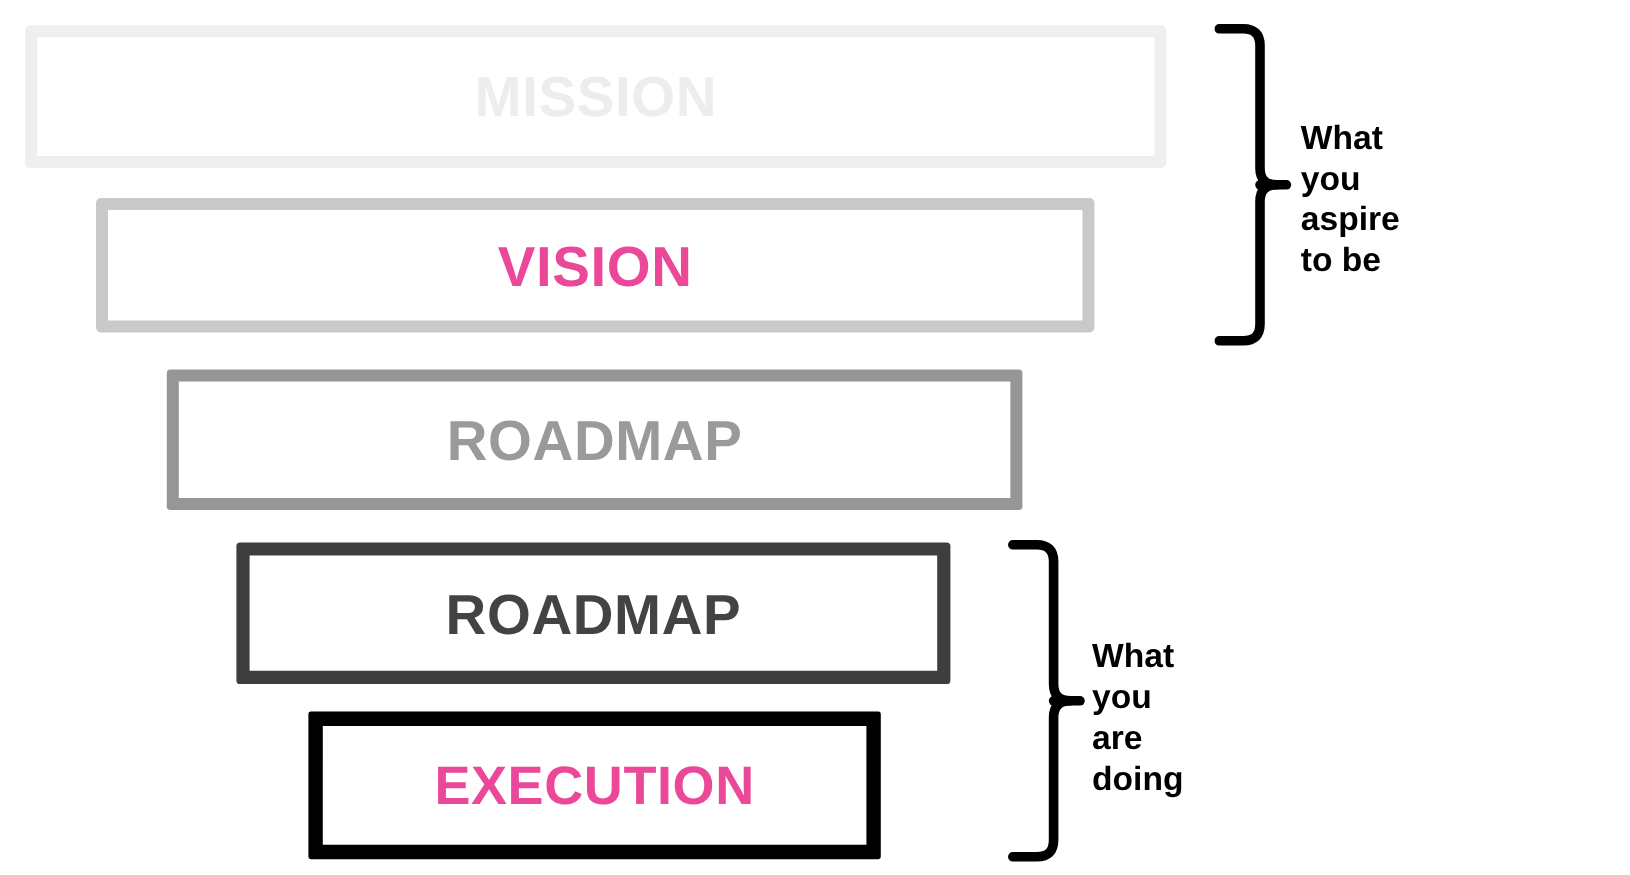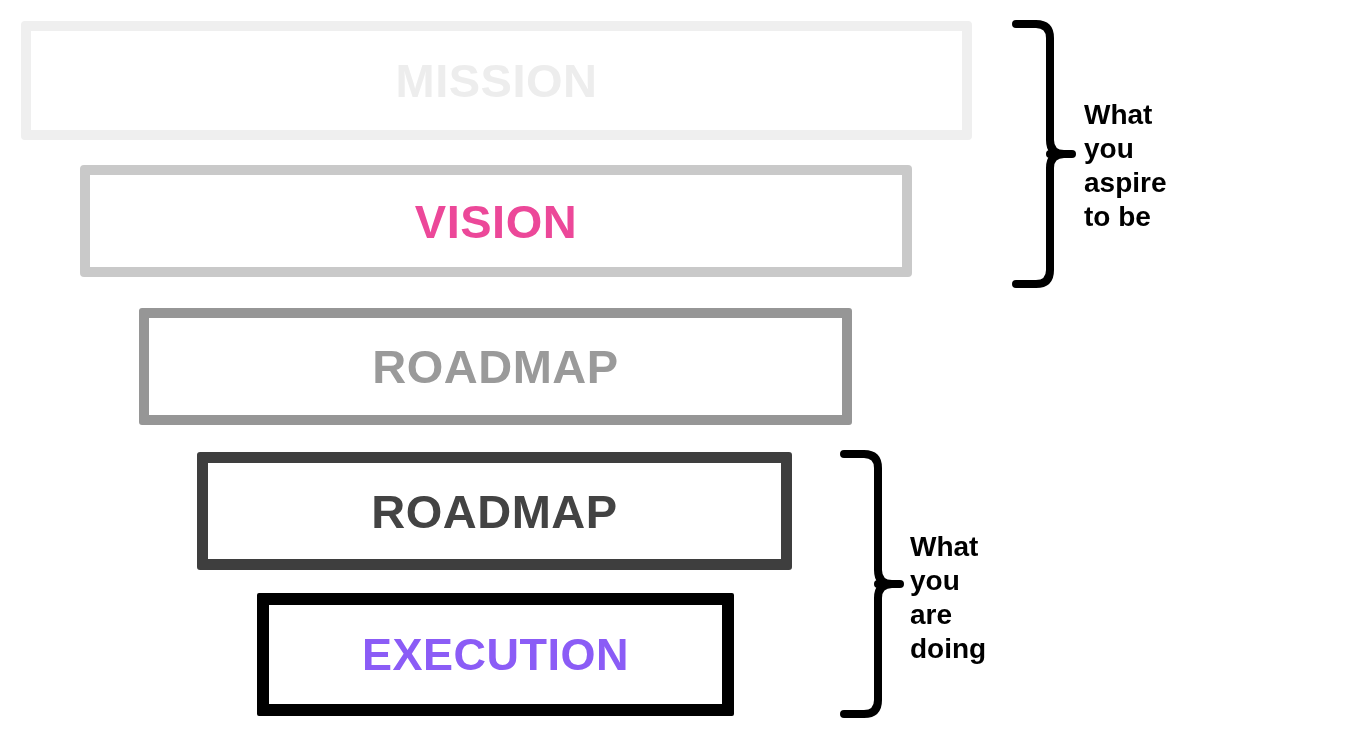--- a/index.html
+++ b/index.html
@@ -91,21 +91,21 @@
 
   
   #box-execution {
     left: 257px; top: 593px;
     width: 477px; height: 123px;
     border-width: 12px;
     border-color: #000000;
     border-radius: 2px;
   }
   #box-execution .layer-label {
-    color: #8b5cf6;
+    color: #ec4899;
     font-size: 45px;
   }
 
   
   .bracket-group {
     position: absolute;
   }
   .bracket-svg {
     display: block;
   }

